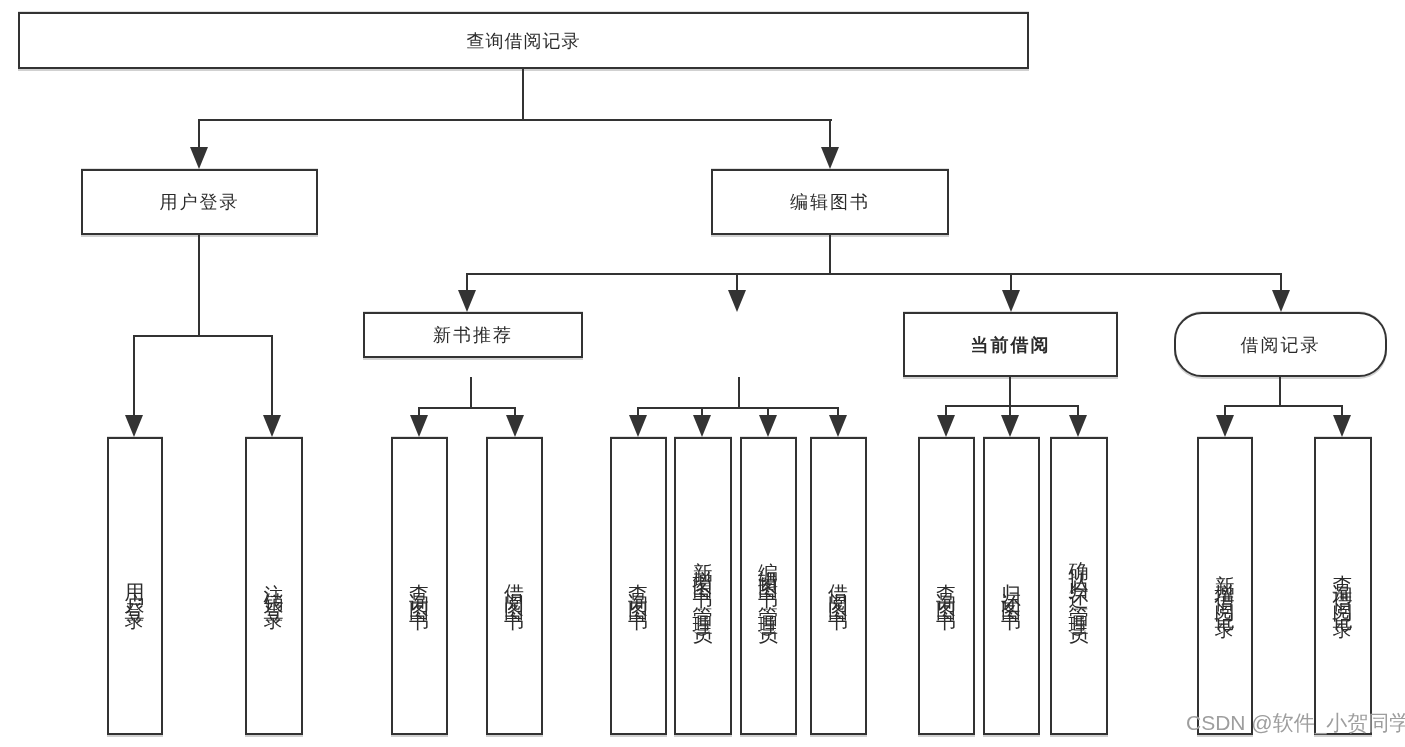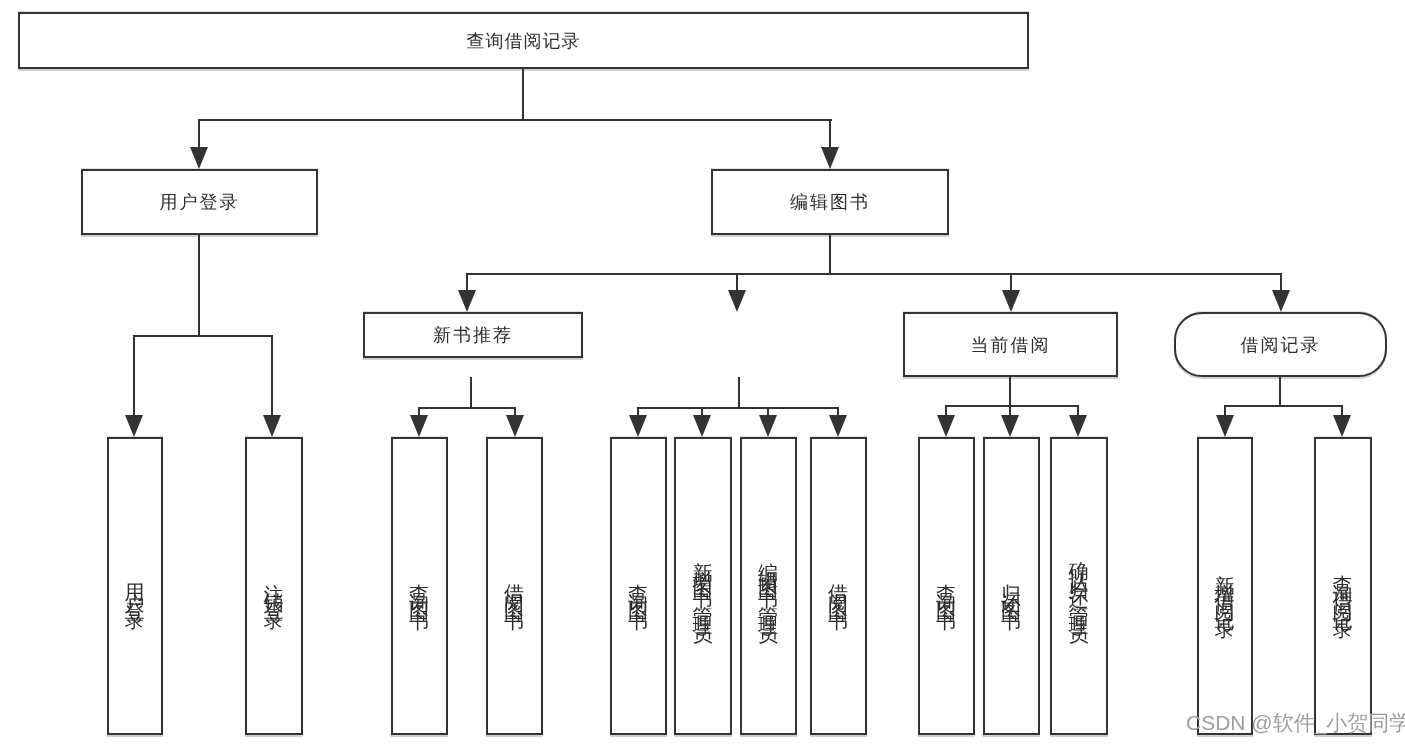--- a/index.html
+++ b/index.html
@@ -88,21 +88,21 @@
   <div class="lv" style="left:736px; top:273px; height:17px;"></div>
   <div class="ah" style="left:728px; top:290px;"></div>
   <div class="lv" style="left:1010px; top:273px; height:17px;"></div>
   <div class="ah" style="left:1002px; top:290px;"></div>
   <div class="lv" style="left:1280px; top:273px; height:17px;"></div>
   <div class="ah" style="left:1272px; top:290px;"></div>
 
   <div class="box lvl" style="left:363px; top:312px; width:220px; height:46px;">
     <span>新书推荐</span>
   </div>
-  <div class="box lvl" style="left:903px; top:312px; width:215px; height:65px;">
+  <div class="box lvl" style="left:903px; top:312px; width:215px; height:65px;font-weight:bold;">
     <span>当前借阅</span>
   </div>
   <div class="box lvl" style="left:1174px; top:312px; width:213px; height:65px;border-radius:28px;">
     <span>借阅记录</span>
   </div>
 
   <div class="lv" style="left:470px; top:377px; height:32px;"></div>
   <div class="lh" style="left:418px; top:407px; width:98px;"></div>
   <div class="lv" style="left:418px; top:407px; height:8px;"></div>
   <div class="ah" style="left:410px; top:415px;"></div>

